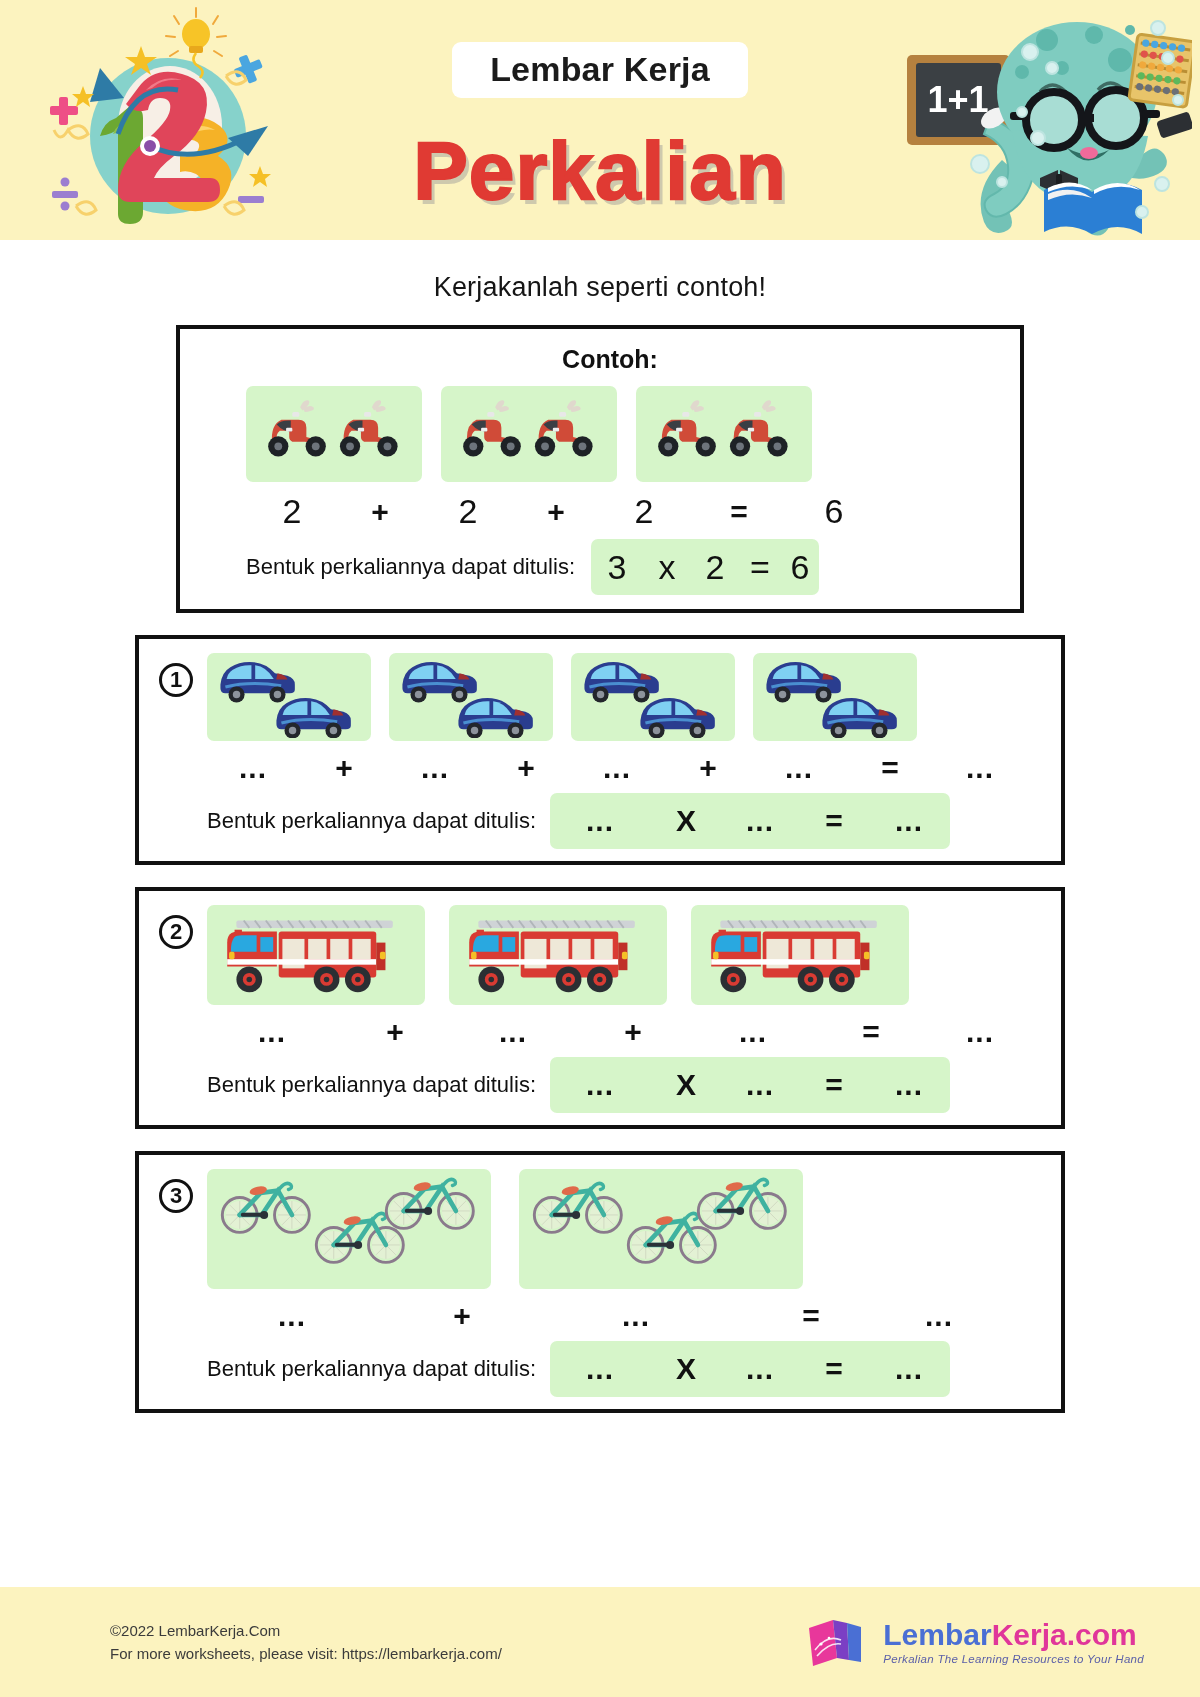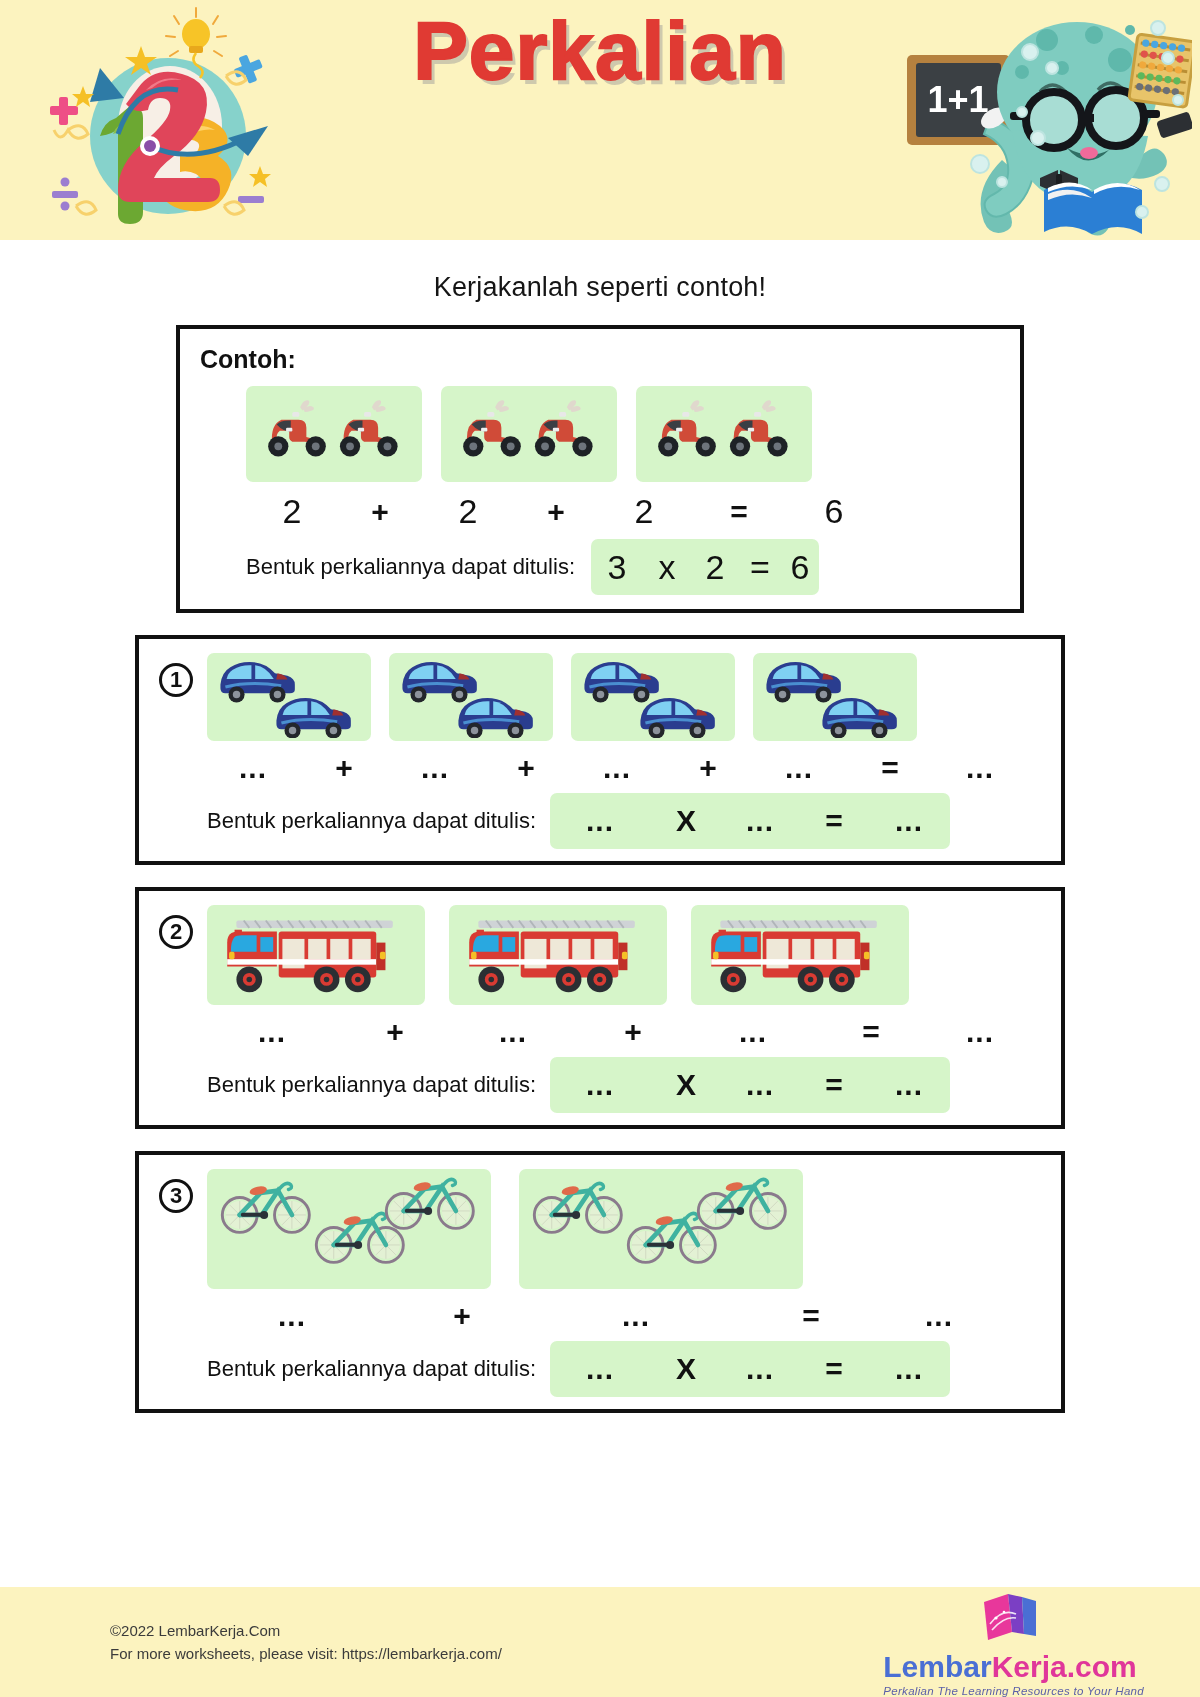--- a/index.html
+++ b/index.html
@@ -37,21 +37,21 @@
     background: #ffffff;
     border-radius: 9px;
     padding: 10px 38px 12px 38px;
     font-size: 34px;
     font-weight: bold;
     color: #1b1b1b;
     letter-spacing: .2px;
     line-height: 1;
   }
   .main-title {
-    margin-top: 10px;
+    margin-top: 32px;
     font-size: 82px;
     font-weight: bold;
     color: #e03a33;
     letter-spacing: 1px;
     line-height: 1;
     text-shadow: 4px 5px 0 rgba(150,150,150,0.45);
     -webkit-text-stroke: 2px #e03a33;
   }
 
   
@@ -91,20 +91,21 @@
     width: 848px;
     padding: 16px 0 14px 0;
     position: relative;
   }
   .contoh-label {
     font-size: 25px;
     font-weight: bold;
     color: #111;
     margin-left: 20px;
     margin-bottom: 12px;
+    text-align: center;
   }
 
   .group-row {
     display: flex;
     gap: 19px;
     margin-left: 66px;
   }
   .group-cell {
     background: #d6f5c9;
     border-radius: 7px;
@@ -196,21 +197,20 @@
   }
   .copyright {
     font-size: 15px;
     color: #3b3b3b;
     line-height: 1.55;
   }
   .logo-wrap {
     display: flex;
     align-items: center;
     gap: 8px;
-    flex-direction: column;
   }
   .logo-text-main {
     font-size: 30px;
     font-weight: bold;
     line-height: 1;
   }
   .logo-lembar { color: #4a6fd4; }
   .logo-kerja { color: #e0369a; }
   .logo-com { color: #e0369a; }
   .logo-tag {
@@ -289,20 +289,21 @@
             <path d="M40 124 q14 -10 20 4 q-12 10 -20 -4 q-8 14 -14 0"></path>
             <path d="M48 200 q14 -10 20 4 q-12 10 -20 -4"></path>
             <path d="M198 70 q14 -10 20 4 q-12 10 -20 -4"></path>
             <path d="M196 200 q14 -10 20 4 q-12 10 -20 -4"></path>
           </g>
         </g>
       </svg>
     </div>
 
     <div class="header-center">
+      <div class="worksheet-pill">Lembar Kerja</div>
       <div class="main-title">Perkalian</div>
     </div>
 
     <div class="deco-right">
       <svg width="330" height="240" viewBox="0 0 330 240">
 
         <g fill="#73c2b6">
           <path d="M140 160 q-30 30 -18 62 q6 14 20 10 q12 -4 6 -18 q-8 -20 10 -38 z"></path>
           <path d="M210 175 q-6 40 14 56 q14 10 22 -2 q6 -12 -8 -18 q-14 -8 -12 -32 z"></path>
           <path d="M250 168 q22 18 46 6 q14 -8 6 -20 q-8 -10 -18 -2 q-14 10 -28 2 z"></path>

